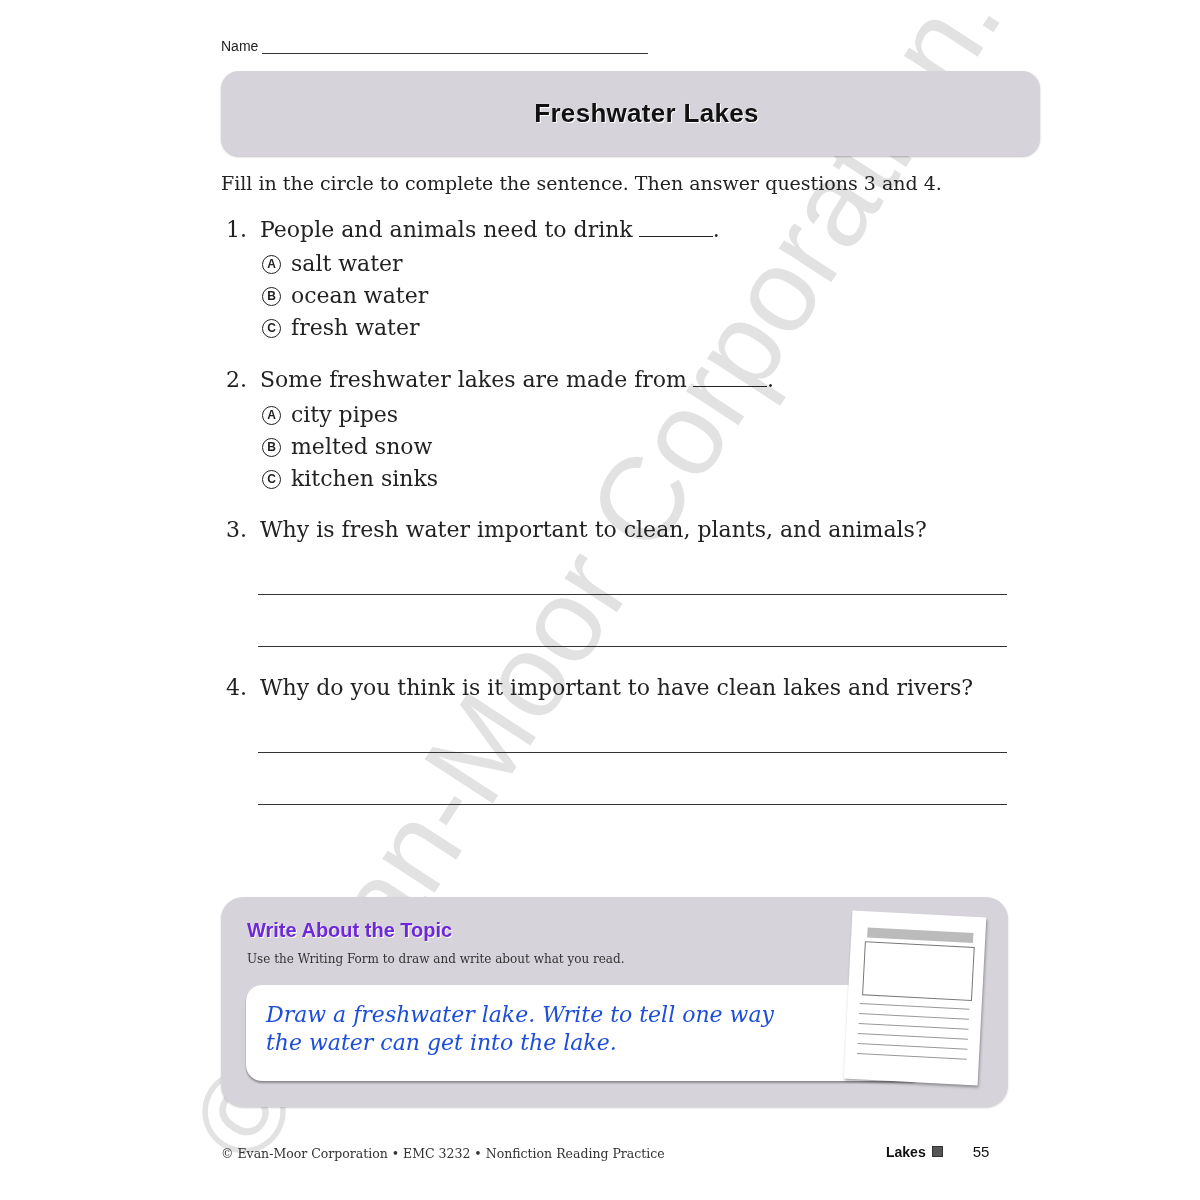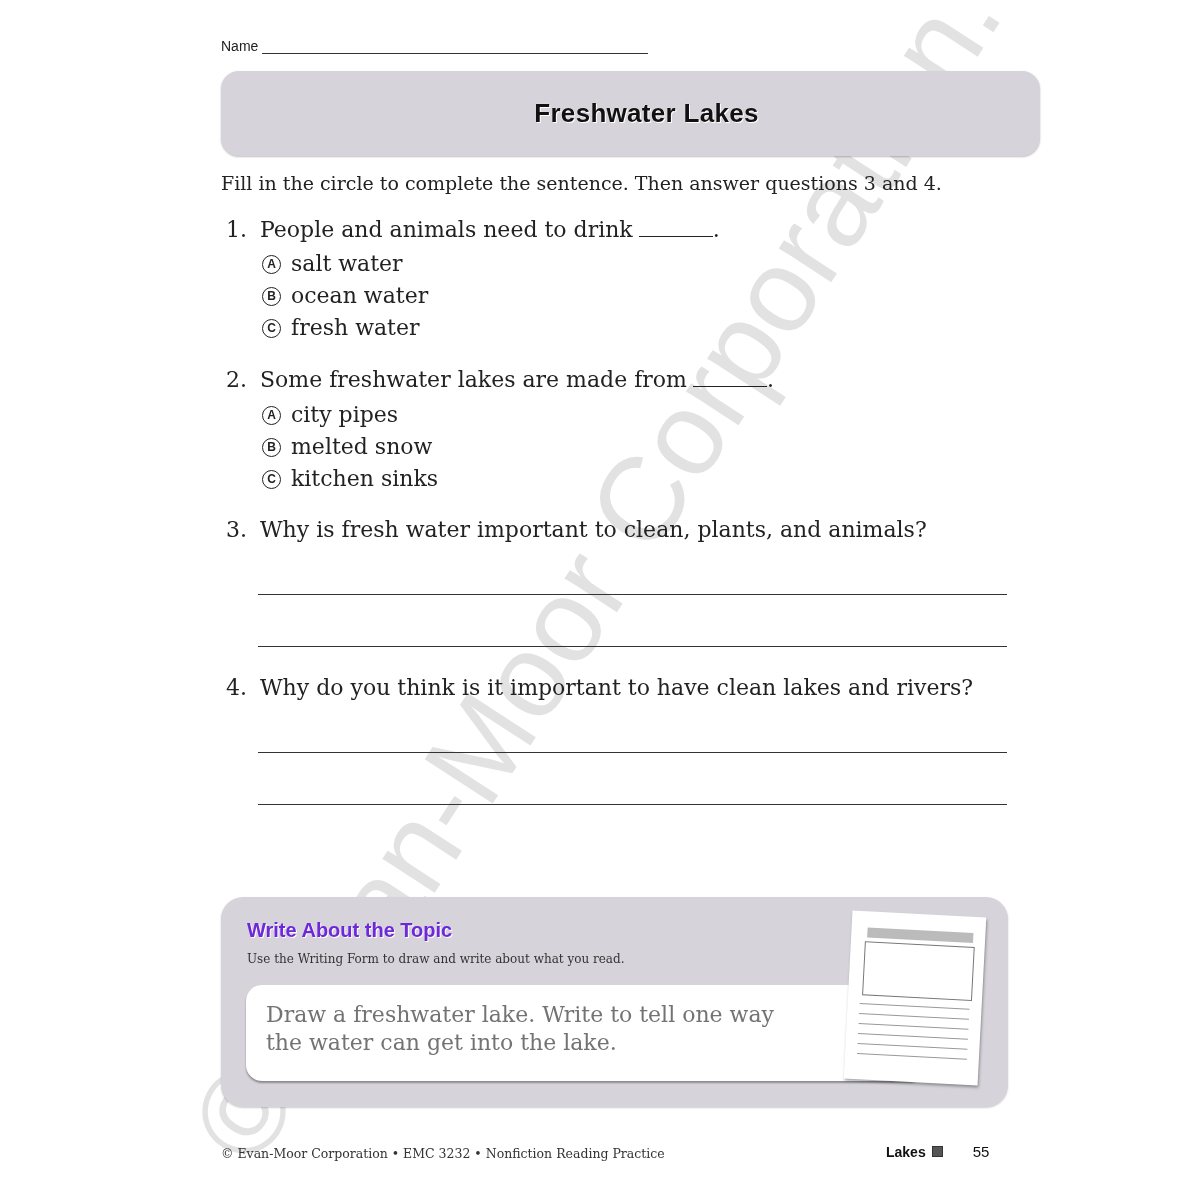--- a/index.html
+++ b/index.html
@@ -13,21 +13,21 @@
   .q{left:226px;font-size:22px;color:#222;}
   .q .num{display:inline-block;width:34px;}
   .blank{display:inline-block;width:74px;border-bottom:1.5px solid #222;height:14px;vertical-align:baseline;margin-left:6px;}
   .opts{left:262px;font-size:22px;line-height:32px;}
   .opt{display:flex;align-items:center;}
   .bubble{display:inline-flex;width:19px;height:19px;border:1.6px solid #222;border-radius:50%;align-items:center;justify-content:center;font-family:"Liberation Sans",sans-serif;font-size:12px;font-weight:700;margin-right:10px;box-sizing:border-box;}
   .aline{left:258px;width:749px;border-top:1.6px solid #333;}
   .wbox{left:221px;top:897px;width:787px;height:210px;background:#d6d4da;border-radius:22px;box-shadow:0 1px 2px rgba(0,0,0,.2);}
   .wtitle{left:247px;top:919px;font-family:"Liberation Sans",sans-serif;font-weight:900;font-size:20px;color:#6d28d9;text-shadow:1px 1px 0 #fff;}
   .wsub{left:247px;top:952px;font-size:12px;color:#333;}
-  .prompt{left:246px;top:985px;width:680px;height:96px;background:#fff;border-radius:16px;box-shadow:0 2px 2px rgba(0,0,0,.35);box-sizing:border-box;padding:16px 20px;font-size:22px;line-height:28px;color:#737373;}
+  .prompt{left:246px;top:985px;width:680px;height:96px;background:#fff;border-radius:16px;box-shadow:0 2px 2px rgba(0,0,0,.35);box-sizing:border-box;padding:16px 20px;font-size:22px;line-height:28px;color:#1d4ed8;font-style:italic;}
   .thumb{left:848px;top:914px;width:134px;height:168px;background:#fff;transform:rotate(3deg);box-shadow:1px 2px 3px rgba(0,0,0,.35);}
   .thumb .tb{position:absolute;left:16px;top:16px;width:106px;height:10px;background:#bbb;}
   .thumb .tbox{position:absolute;left:14px;top:30px;width:108px;height:52px;border:1px solid #777;}
   .thumb .tl{position:absolute;left:12px;width:110px;border-top:1px solid #999;}
   .footer-left{left:221px;top:1146px;font-size:12.5px;color:#333;}
   .footer-right{left:886px;top:1143px;font-family:"Liberation Sans",sans-serif;font-size:14px;font-weight:700;color:#111;display:flex;align-items:center;}
   .sq{display:inline-block;width:9px;height:9px;background:#555;border:1px solid #333;margin:0 30px 0 6px;}
   .pnum{font-size:15px;font-weight:400;text-align:center;}
   .watermark{left:140px;top:600px;font-family:"Liberation Sans",sans-serif;font-size:118px;color:rgba(150,150,150,.28);transform:rotate(-57deg);transform-origin:left center;white-space:nowrap;left:220px;top:1080px;}
 </style>

